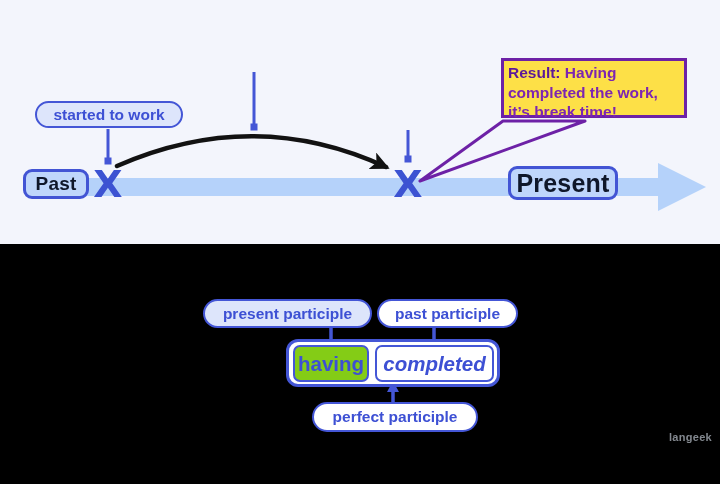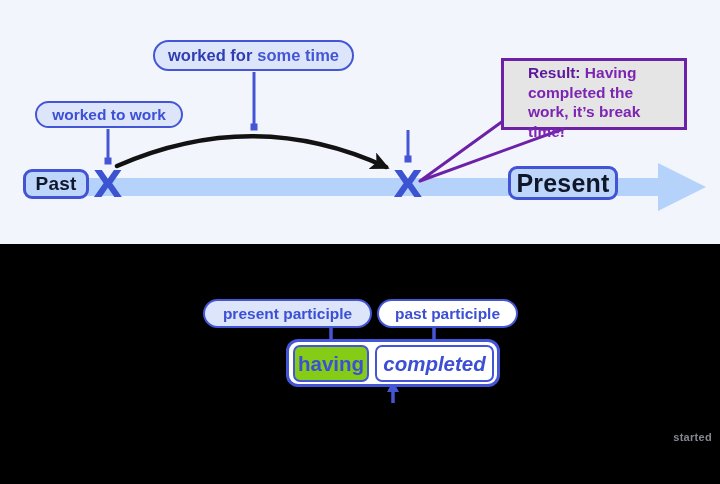--- a/index.html
+++ b/index.html
@@ -31,22 +31,22 @@
   .tl-present { left:508px; top:166px; width:110px; height:34px; font-size:25px; }
 
   .x-mark {
     position:absolute; width:36px; height:40px; line-height:40px; text-align:center;
     font-family:"DejaVu Sans", sans-serif; font-weight:900; font-size:38px; color:#3c53d2;
   }
   .x1 { left:90px;  top:164px; }
   .x2 { left:390px; top:164px; }
 
   .result-bubble {
-    position:absolute; left:501px; top:58px; width:186px; height:72px;
-    background:#e5e5e5; border:3px solid #6d21a6; padding:2px 24px;
+    position:absolute; left:501px; top:58px; width:186px; height:60px;
+    background:#fde047; border:3px solid #6d21a6; padding:2px 4px;
     font-size:15.5px; line-height:19.5px; font-weight:700; color:#7d25b2;
   }
   .result-label { font-weight:800; color:#5c189a; }
 
   
   .bottom { position:absolute; left:0; top:244px; width:720px; height:208px; background:#000; }
   .b-pill {
     position:absolute; display:flex; align-items:center; justify-content:center;
     border:2.5px solid #4456d6; border-radius:15px; background:#fff;
     color:#3d50d4; font-weight:700; font-size:15.5px; white-space:nowrap;
@@ -99,27 +99,23 @@
         <line x1="408" y1="130" x2="408" y2="159"></line>
       </g>
       <g fill="#4456d6">
         <rect x="104.5" y="157.5" width="7" height="7"></rect>
         <rect x="250.5" y="123.5" width="7" height="7"></rect>
         <rect x="404.5" y="155.5" width="7" height="7"></rect>
       </g>
     </svg>
 
     <div class="pill pill-started">
-      <span>worked to work</span>
+      <span>started to work</span>
     </div>
 
-    <div class="pill pill-worked">
-      <span class="worked-bold">worked for</span>
-      <span class="worked-rest">some time</span>
-    </div>
 
 
     <div class="tl-box tl-past">
       <span>Past</span>
     </div>
 
     <div class="tl-box tl-present">
       <span>Present</span>
     </div>
 
@@ -158,17 +154,20 @@
     <div class="outer-box"></div>
 
     <div class="word-box w-having">
       <span>having</span>
     </div>
 
     <div class="word-box w-completed">
       <span>completed</span>
     </div>
 
+    <div class="b-pill p-perfect">
+      <span>perfect participle</span>
+    </div>
 
-    <div class="watermark">started</div>
+    <div class="watermark">langeek</div>
   </div>
 
 </div>
 
 </body></html>

